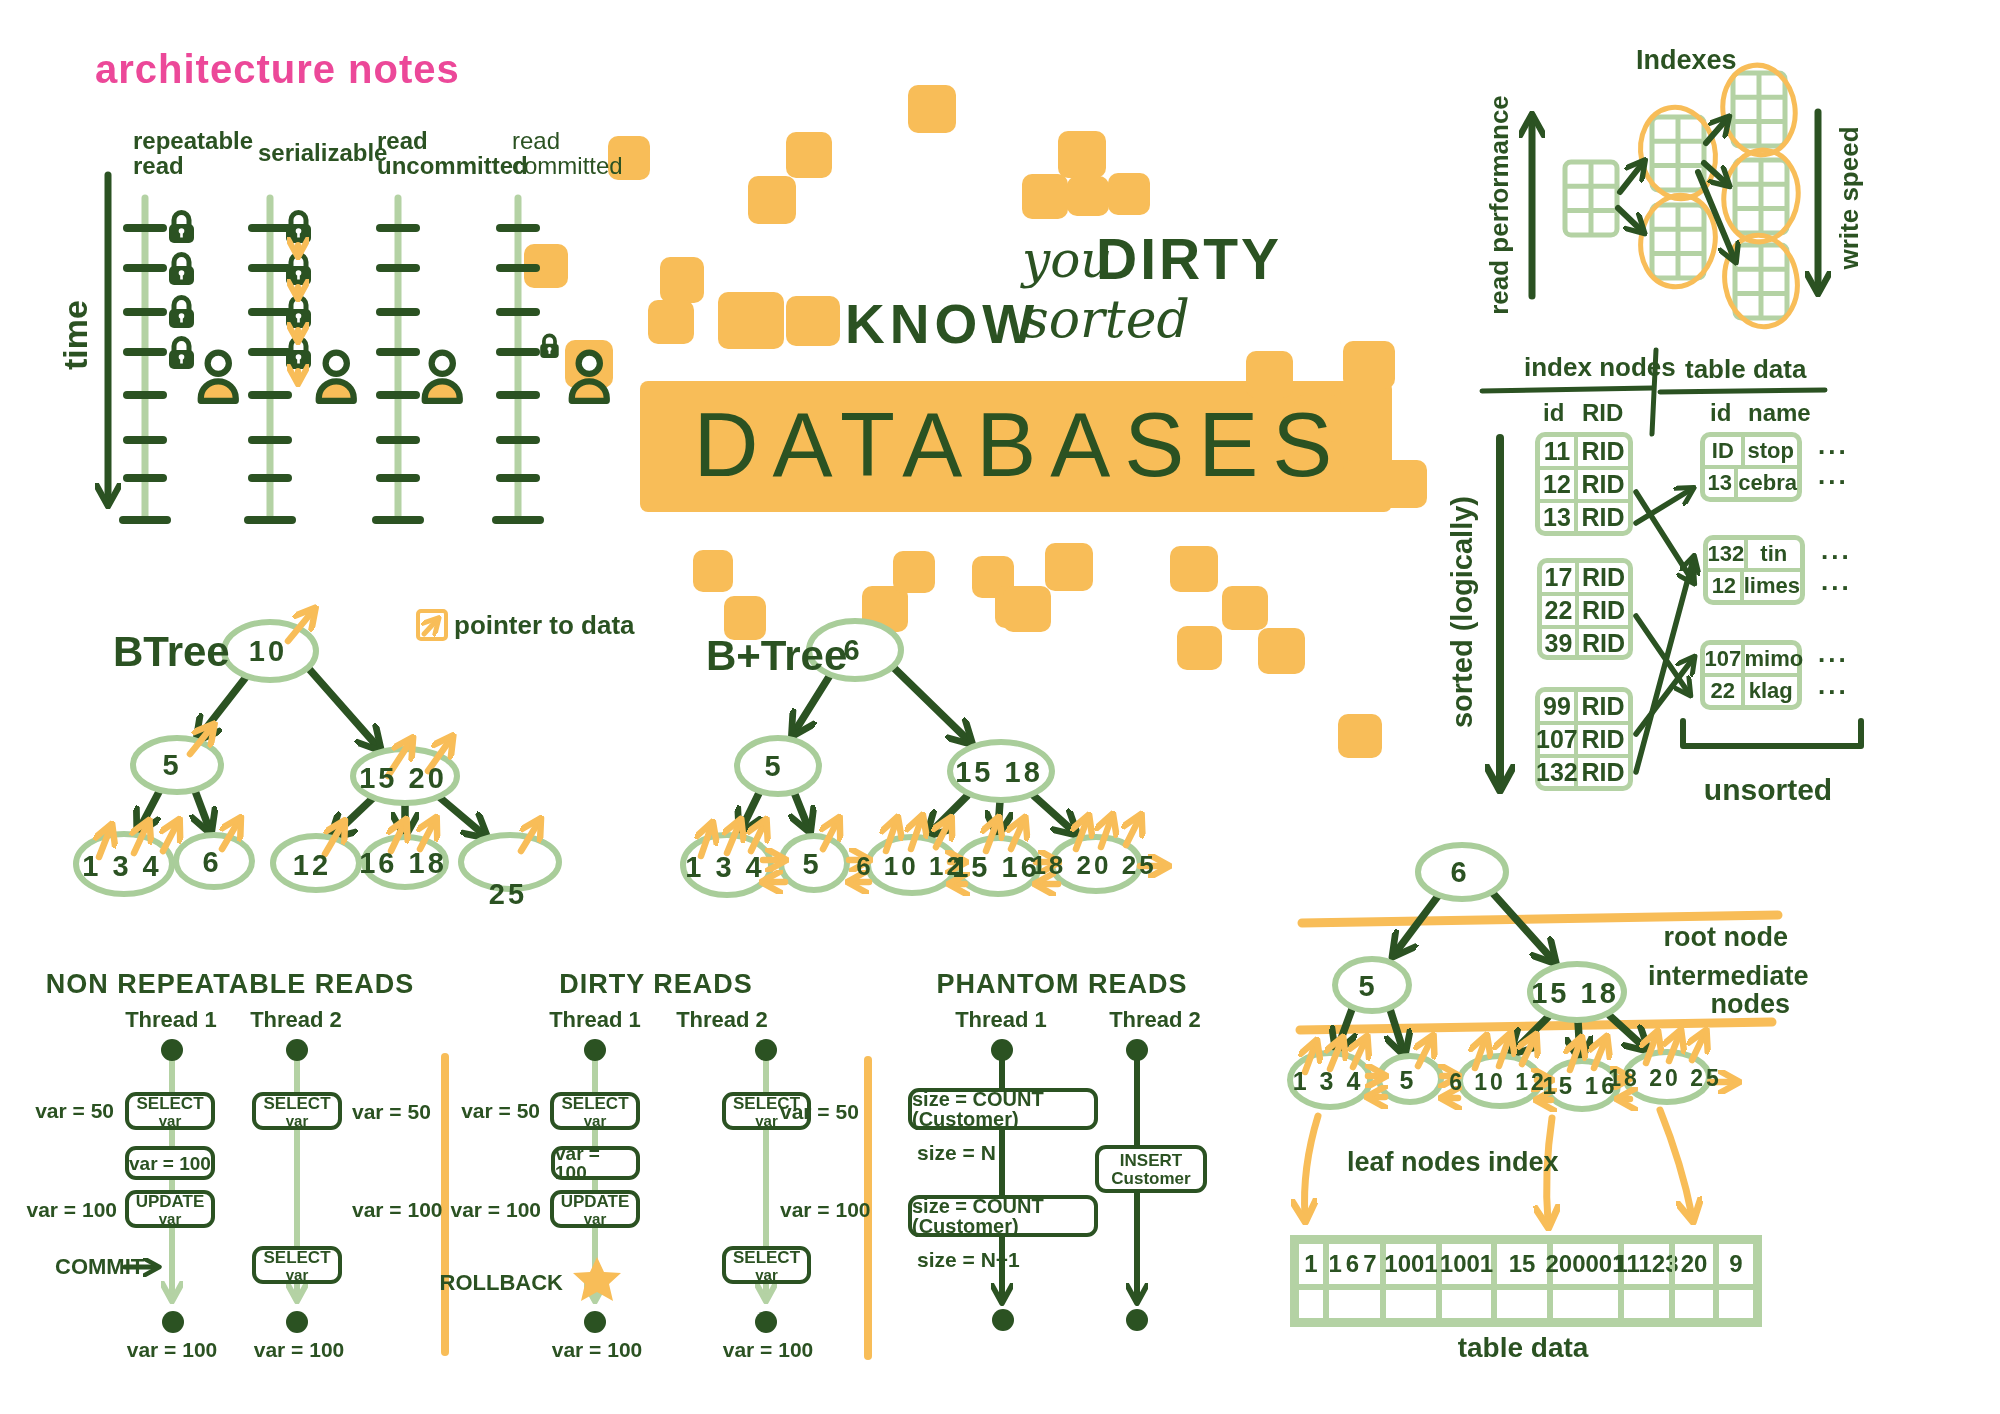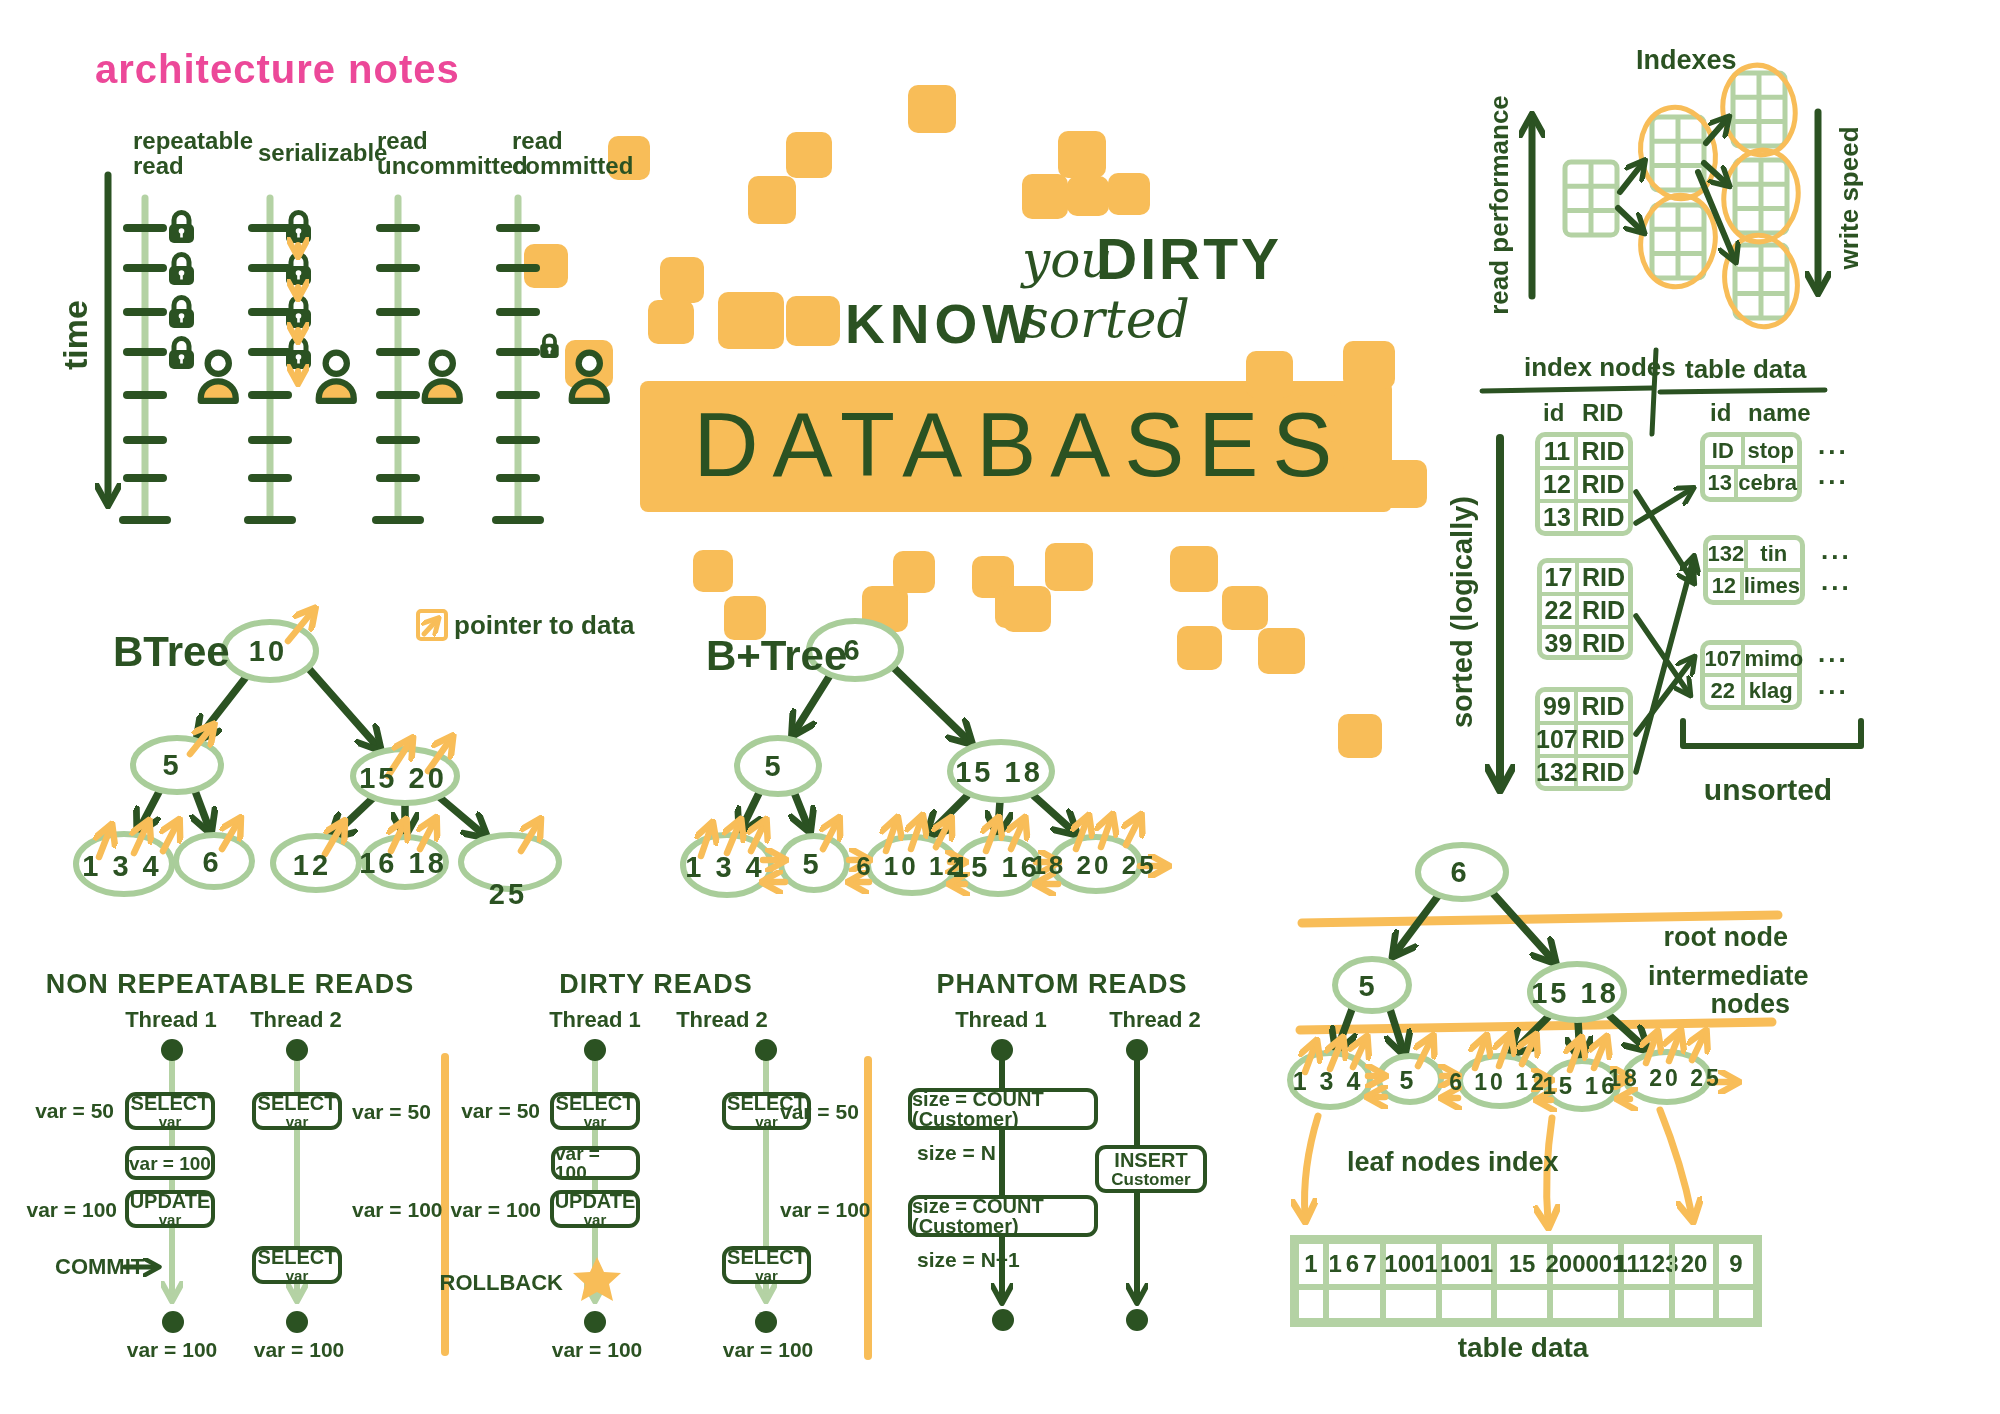--- a/index.html
+++ b/index.html
@@ -10,21 +10,21 @@
   .L{position:absolute;color:#2b5222;white-space:pre;line-height:1.05;}
   .ctr{transform:translate(-50%,-50%);text-align:center;}
   .rgt{transform:translate(-100%,-50%);text-align:right;}
   .lft{transform:translate(0,-50%);}
   .rot{transform:translate(-50%,-50%) rotate(-90deg);white-space:nowrap;}
   .nt{position:absolute;color:#2b5222;font-size:29px;font-weight:600;letter-spacing:3px;
       transform:translate(-50%,-50%);white-space:nowrap;}
   .bx{position:absolute;background:#fff;border:4px solid #2b5222;border-radius:11px;
       display:flex;flex-direction:column;align-items:center;justify-content:center;
       color:#2b5222;font-weight:700;line-height:1;}
-  .bx .m{font-size:20px;} .bx .s{font-size:15px;font-weight:600;margin-top:1px;}
+  .bx .m{font-size:17px;} .bx .s{font-size:15px;font-weight:600;margin-top:1px;}
   .bx .one{font-size:19px;}
   .ibox,.dbox{position:absolute;background:#fff;border:5px solid #b4d2a4;border-radius:10px;
       display:flex;flex-direction:column;}
   .ir{display:flex;flex:1;}
   .ir + .ir{border-top:4px solid #b4d2a4;}
   .ic{display:flex;align-items:center;justify-content:center;color:#2b5222;font-size:25px;font-weight:600;}
   .ic.a{width:43%;border-right:4px solid #b4d2a4;}
   .ic.b{flex:1;}
   .dbox .ic{font-size:22px;}
   .atable{position:absolute;display:grid;border:6px solid #b4d2a4;background:#fff;}
@@ -371,21 +371,21 @@
         <circle cx="1137" cy="1320" r="11" fill="#2b5222"></circle>
   </g>
 </svg>
 
 <div class="L" style="left:95px;top:48px;font-size:40px;font-weight:700;color:#ec4899;letter-spacing:1px;">architecture notes</div>
 
 <div class="L rot" style="left:76px;top:335px;font-size:34px;font-weight:600;">time</div>
 <div class="L" style="left:133px;top:128px;font-size:24px;font-weight:600;width:110px;white-space:normal;">repeatable read</div>
 <div class="L" style="left:258px;top:140px;font-size:24px;font-weight:600;">serializable</div>
 <div class="L" style="left:377px;top:128px;font-size:24px;font-weight:600;width:135px;white-space:normal;">read uncommitted</div>
-<div class="L" style="left:512px;top:128px;font-size:24px;font-weight:700;width:125px;white-space:normal;">read committed</div>
+<div class="L" style="left:512px;top:128px;font-size:24px;font-weight:400;width:125px;white-space:normal;">read committed</div>
 
 <div class="L" style="left:1022px;top:234px;font-size:50px;font-style:italic;font-family:'DejaVu Serif',serif;">you</div>
 <div class="L" style="left:1096px;top:230px;font-size:57px;font-weight:800;letter-spacing:3px;">DIRTY</div>
 <div class="L" style="left:845px;top:296px;font-size:55px;font-weight:800;letter-spacing:5px;">KNOW</div>
 <div class="L" style="left:1022px;top:292px;font-size:52px;font-style:italic;font-family:'DejaVu Serif',serif;">sorted</div>
 <div class="L" style="left:680px;top:398px;width:680px;text-align:center;font-size:90px;letter-spacing:14px;font-weight:500;">DATABASES</div>
 
 <div class="L" style="left:1636px;top:46px;font-size:27px;font-weight:600;">Indexes</div>
 <div class="L rot" style="left:1500px;top:205px;font-size:26px;font-weight:600;">read performance</div>
 <div class="L rot" style="left:1850px;top:198px;font-size:26px;font-weight:600;">write speed</div>

